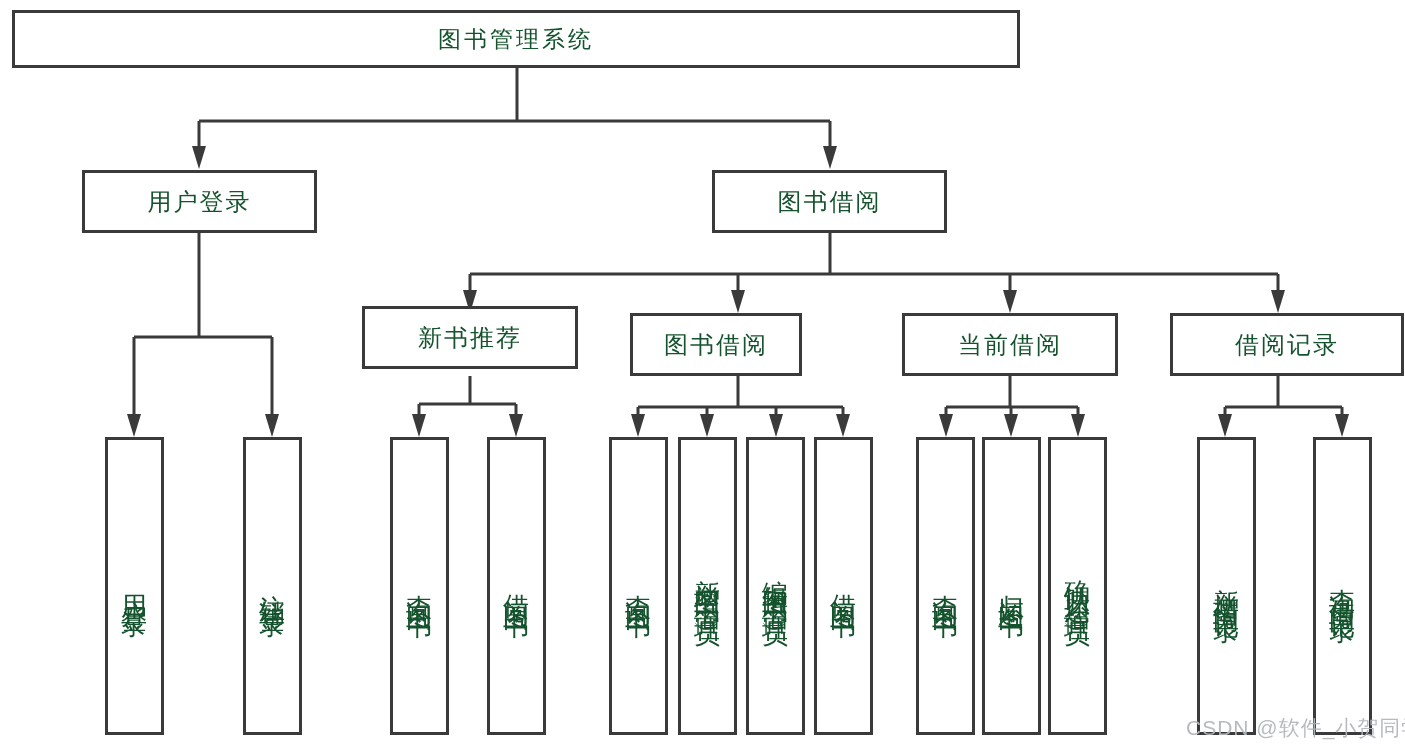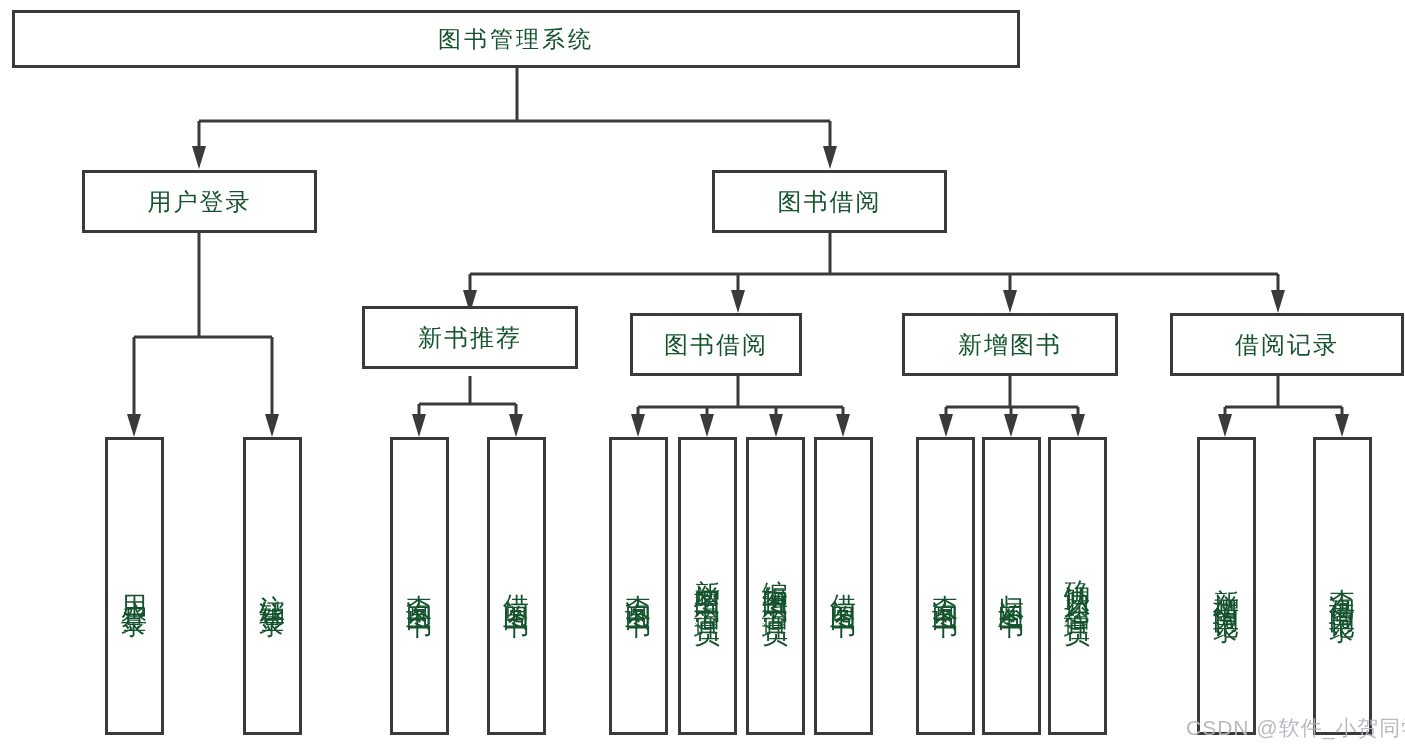--- a/index.html
+++ b/index.html
@@ -133,21 +133,21 @@
     <span class="hlabel">图书借阅</span>
   </div>
 
   <div class="node n-l2a">
     <span class="hlabel">新书推荐</span>
   </div>
   <div class="node n-l2b">
     <span class="hlabel">图书借阅</span>
   </div>
   <div class="node n-l2c">
-    <span class="hlabel">新增图书</span>
+    <span class="hlabel">当前借阅</span>
   </div>
   <div class="node n-l2d">
     <span class="hlabel">借阅记录</span>
   </div>
 
   <div class="node leaf x-a1">
     <span class="vlabel">用户登录</span>
   </div>
   <div class="node leaf x-a2">
     <span class="vlabel">注销登录</span>

